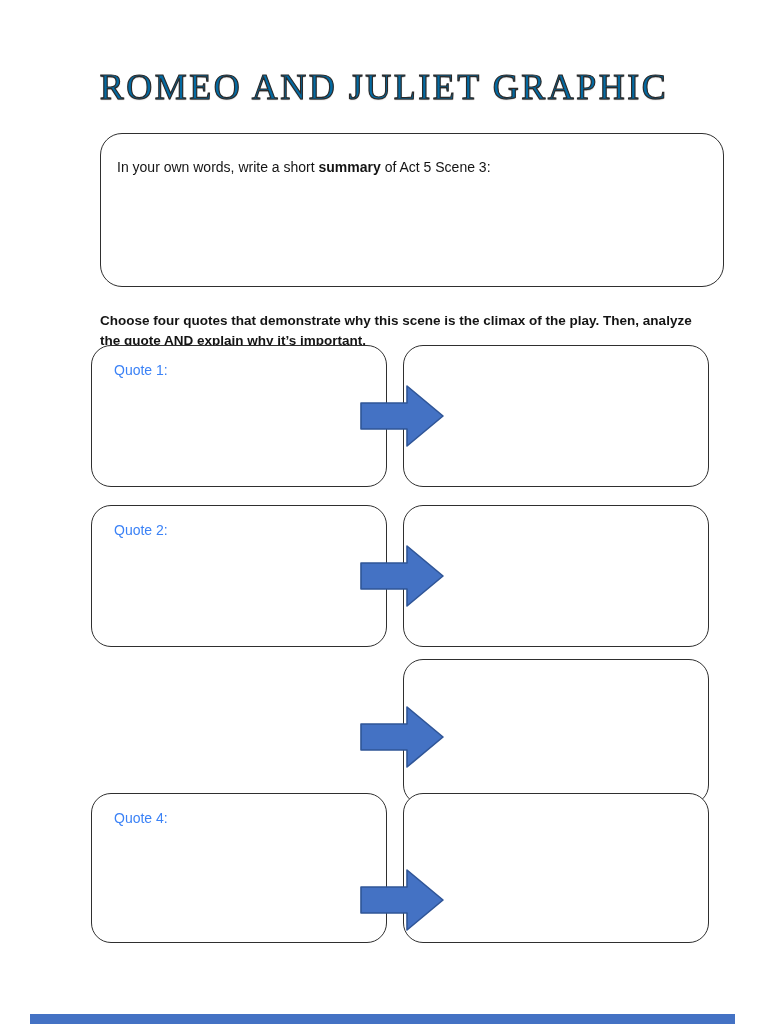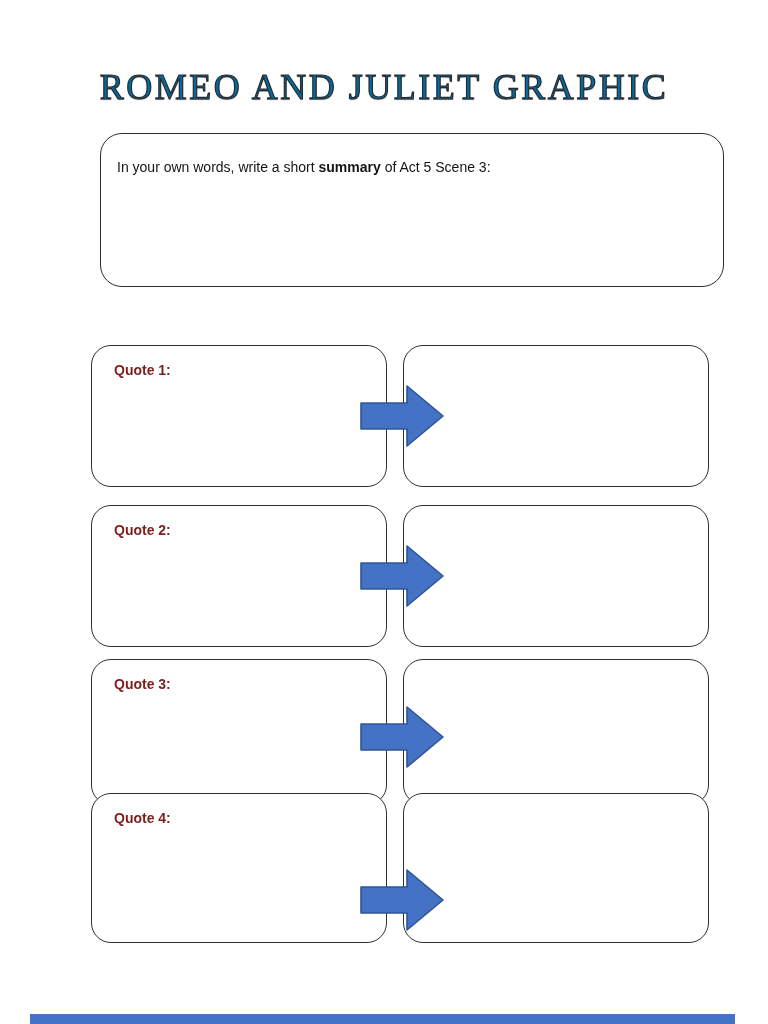--- a/index.html
+++ b/index.html
@@ -30,21 +30,21 @@
     position:absolute; left:100px; top:297px; width:596px;
     font-size:13.5px; font-weight:bold; line-height:1.5; color:#141414;
   }
 
   .qbox, .abox {
     position:absolute; border:1.7px solid #2f2f2f; border-radius:20px;
     box-sizing:border-box; background:#ffffff;
   }
   .qbox { left:91px;  width:296px; padding:15px 10px 0 22px; }
   .abox { left:403px; width:306px; }
-  .qlabel { font-size:14px; font-weight:bold; color:#7f1d1d;margin-top:11px; }
+  .qlabel { font-size:14px; font-weight:normal; color:#3b82f6;margin-top:11px; }
 
   .arrow { position:absolute; left:360px; width:85px; height:64px; }
 
   .r1 { top:345px; height:142px; }
   .r2 { top:505px; height:142px; }
   .r3 { top:659px; height:146px; }
   .r4 { top:793px; height:150px; }
   .a1 { top:384px; }
   .a2 { top:544px; }
   .a3 { top:705px; }
@@ -60,40 +60,40 @@
   <h1 class="title">
     <span class="line">ROMEO AND JULIET GRAPHIC</span>
   </h1>
 
   <div class="summary-box">
     <div class="prompt">
       <span>In your own words, write a short </span><b>summary</b><span> of Act 5 Scene 3:</span>
     </div>
   </div>
 
+  <p class="instructions">
+    <span>Choose four quotes that demonstrate why this scene is the </span><b>climax</b><span> of the play. Then, analyze the quote AND explain why it’s important.</span>
+  </p>
 
   <div class="qbox r1">
     <span class="qlabel">Quote 1:</span>
   </div>
   <div class="abox r1"></div>
   <svg class="arrow a1" viewBox="0 0 85 64">
     <polygon points="1,19 47,19 47,2 83,32 47,62 47,45 1,45" stroke-width="1.6" stroke-linejoin="round" fill="#4472C4" stroke="#2F5597"></polygon>
   </svg>
 
   <div class="qbox r2">
     <span class="qlabel">Quote 2:</span>
   </div>
   <div class="abox r2"></div>
   <svg class="arrow a2" viewBox="0 0 85 64">
     <polygon points="1,19 47,19 47,2 83,32 47,62 47,45 1,45" stroke-width="1.6" stroke-linejoin="round" fill="#4472C4" stroke="#2F5597"></polygon>
   </svg>
 
-  <div class="qbox r3">
-    <span class="qlabel">Quote 3:</span>
-  </div>
   <div class="abox r3"></div>
   <svg class="arrow a3" viewBox="0 0 85 64">
     <polygon points="1,19 47,19 47,2 83,32 47,62 47,45 1,45" stroke-width="1.6" stroke-linejoin="round" fill="#4472C4" stroke="#2F5597"></polygon>
   </svg>
 
   <div class="qbox r4">
     <span class="qlabel">Quote 4:</span>
   </div>
   <div class="abox r4"></div>
   <svg class="arrow a4" viewBox="0 0 85 64">

